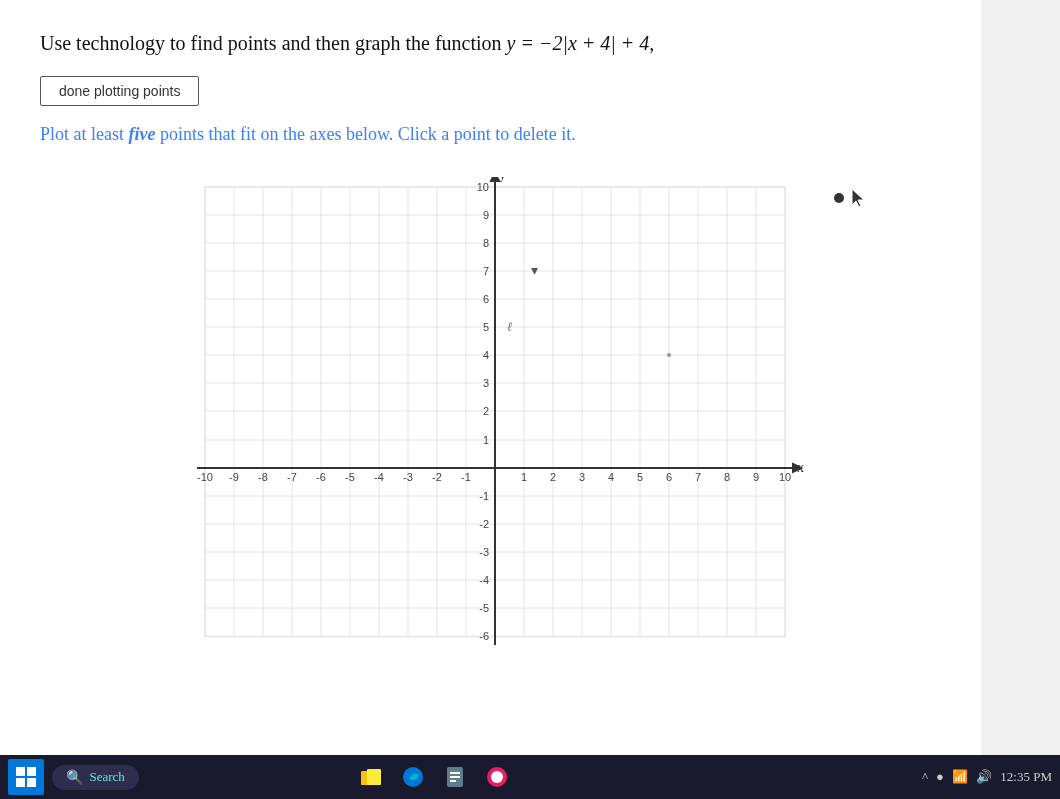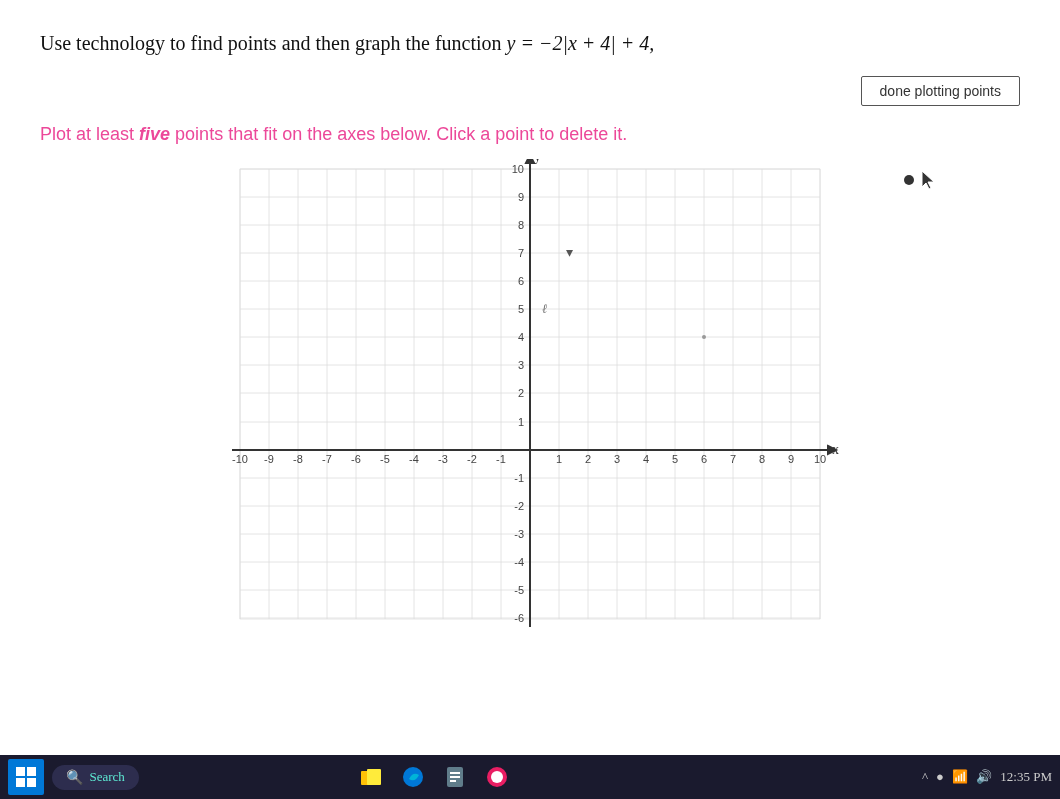--- a/index.html
+++ b/index.html
@@ -7,56 +7,56 @@
       width: 1060px;
       height: 799px;
       background: #f0f0f0;
       font-family: 'Times New Roman', serif;
       overflow: hidden;
       position: relative;
     }
 
     .main-content {
       background: #fff;
-      width: 1060px;
+      width: 981px;
       height: 755px;
-      padding: 28px 40px 20px 40px;
+      padding: 28px 31px 20px 40px;
       position: relative;
     }
 
     .problem-text {
       font-size: 20px;
       line-height: 1.5;
       color: #111;
       margin-bottom: 18px;
       font-family: Georgia, serif;
     }
 
     .btn-area {
       display: flex;
-      justify-content: flex-end;
+      justify-content: flex-start;
       margin-bottom: 18px;
     }
 
     .done-btn {
       border: 1px solid #555;
       background: #fff;
       padding: 6px 18px;
       font-size: 14px;
       font-family: Arial, sans-serif;
       cursor: pointer;
       border-radius: 2px;
       color: #333;
     }
 
     .instruction-text {
       font-size: 18px;
-      font-family: Liberation Sans, sans-serif;
-      color: #ec4899;
-      margin-bottom: 14px;
+      font-family: Liberation Serif, serif;
+      color: #3b82f6;
+      margin-bottom: 32px;
     }
 
     .instruction-text em {
       font-style: italic;
       font-weight: bold;
     }
 
     .graph-area {
       display: flex;
       justify-content: center;

